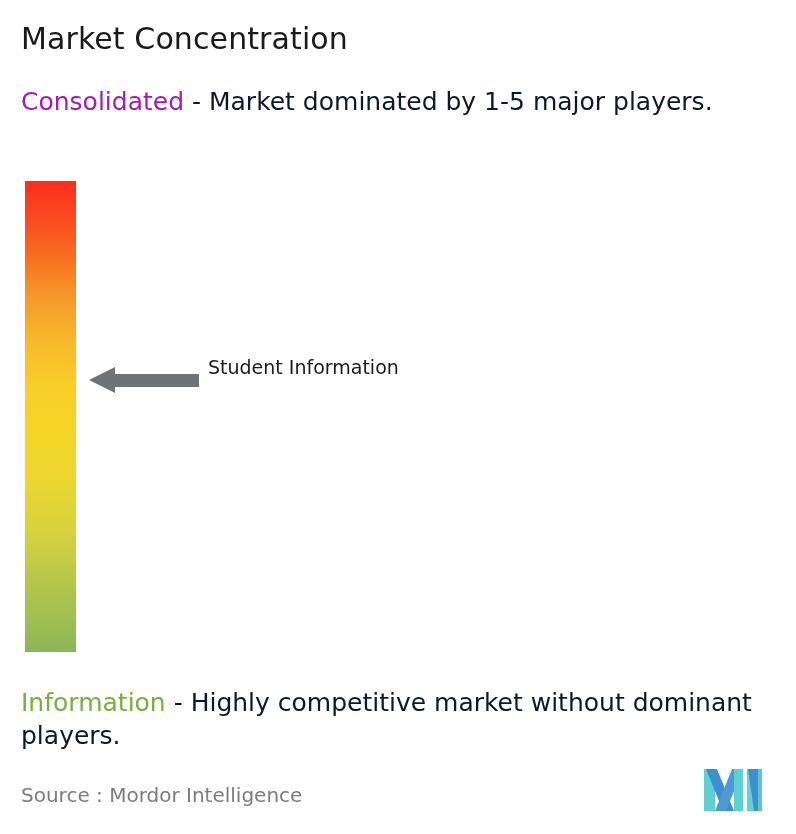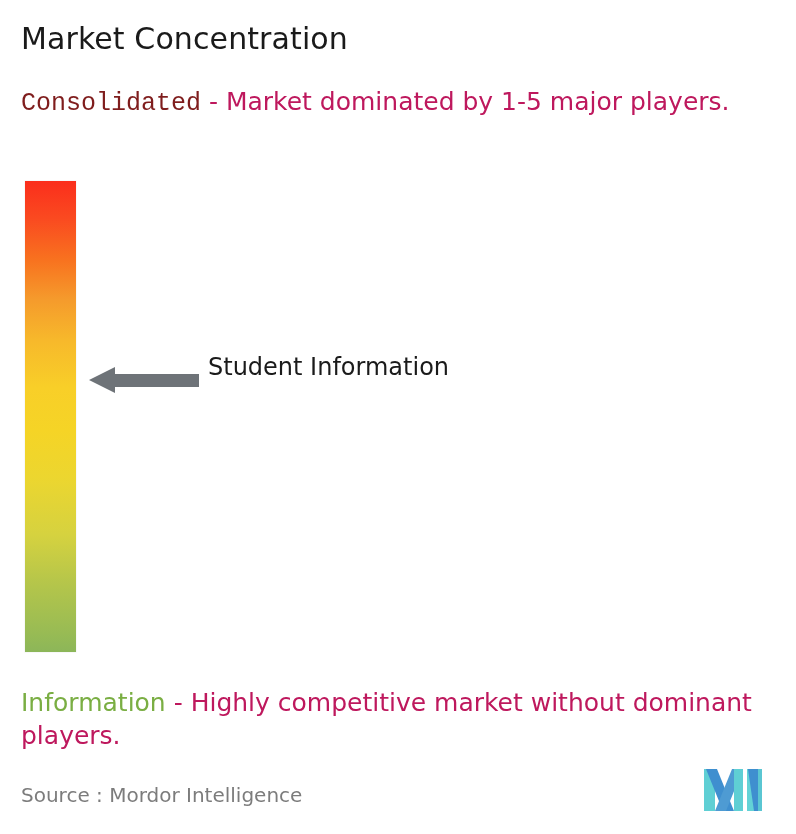--- a/index.html
+++ b/index.html
@@ -51,28 +51,27 @@
   .legend-bottom {
     position: absolute;
     left: 21px;
     top: 686px;
     width: 766px;
     font-size: 25px;
     line-height: 33px;
     color: #1a1a1a;
   }
   .kw-consolidated {
-    color: #7f1d1d;
-    font-family: Liberation Mono, monospace;
+    color: #a21caf;
   }
   .kw-fragmented {
     color: #7aae43;
   }
   .legend-desc {
-    color: #be185d;
+    color: #0f172a;
   }
 
   
   .scale-bar {
     position: absolute;
     left: 25px;
     top: 181px;
     width: 51px;
     height: 471px;
     background: linear-gradient(
@@ -101,21 +100,21 @@
     width: 110px;
     height: 28px;
   }
 
   
   .pointer-label {
     position: absolute;
     left: 208px;
     top: 351px;
     width: 420px;
-    font-size: 24px;
+    font-size: 19px;
     line-height: 33px;
     color: #1a1a1a;
   }
   .pointer-label .lbl-line {
     display: block;
     white-space: nowrap;
   }
 
   
   .source-note {

